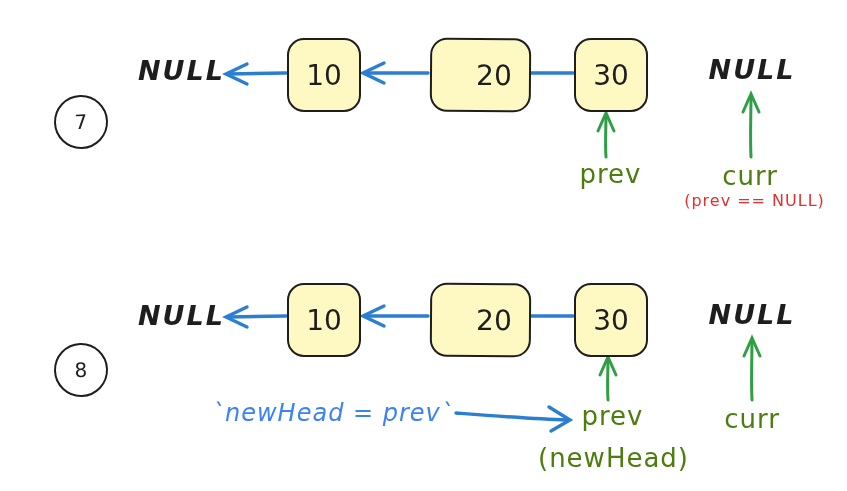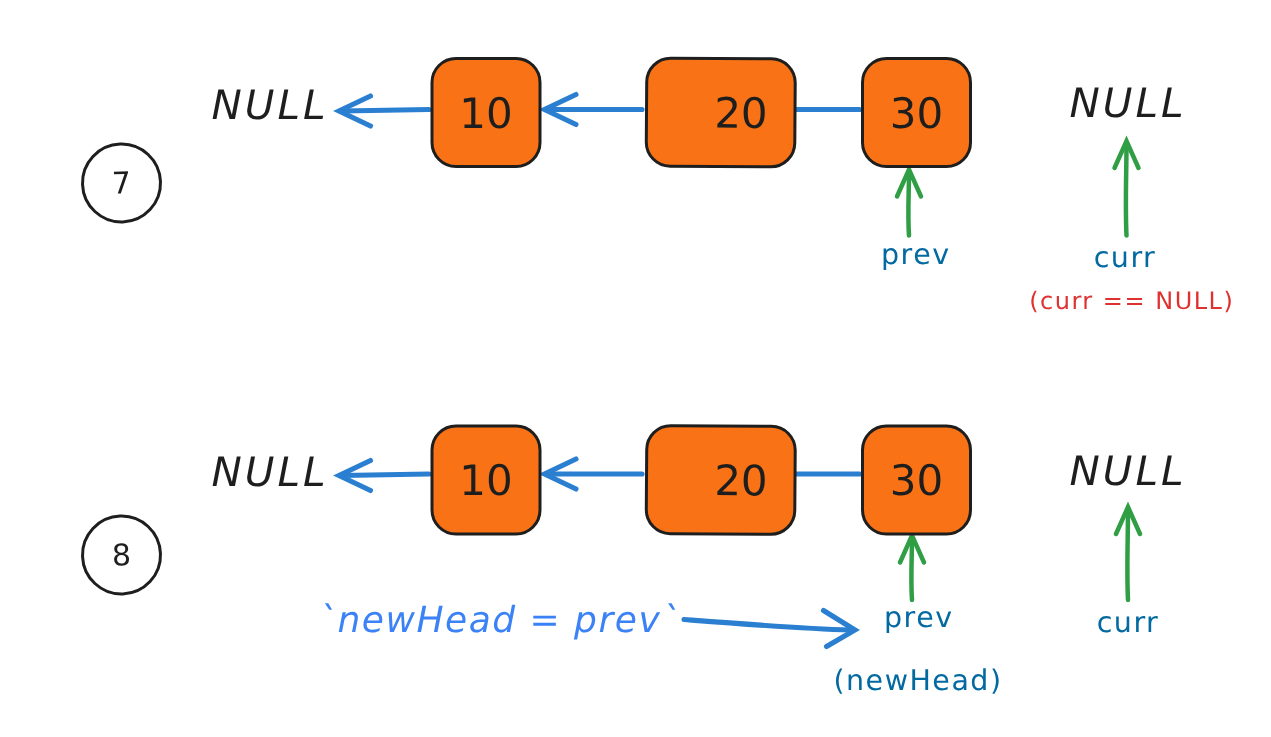--- a/index.html
+++ b/index.html
@@ -22,33 +22,33 @@
     font-size:20px;
     background:#fff;
     transform:rotate(-2deg);
   }
   .node{
     width:70px;height:70px;
     border:2.6px solid #1e1e1e;
     border-radius:17px;
     display:flex;align-items:center;justify-content:center;
     font-size:28px;
-    background:#f97316;
+    background:#fef9c3;
   }
   .node.tilt{transform:rotate(.4deg);padding-left:27px;}
   .null-label{
     font-size:27px;
     font-style:italic;
-    font-weight:400;
+    font-weight:700;
     letter-spacing:2px;
     white-space:nowrap;
   }
   .green-label{
-    color:#0369a1;
-    font-size:19px;
+    color:#4d7c0f;
+    font-size:26px;
     white-space:nowrap;
     letter-spacing:1px;
   }
   .red-note{
     color:#e03131;
     font-size:16px;
     white-space:nowrap;
     letter-spacing:1px;
   }
   .blue-note{
@@ -140,21 +140,21 @@
   <div class="abs node" style="left:574px;top:38px;">
     <span>30</span>
   </div>
 
   <div class="abs null-label center" style="left:706px;top:54px;width:92px;">NULL</div>
 
   <div class="abs green-label center" style="left:578px;top:159px;width:65px;">prev</div>
 
   <div class="abs green-label center" style="left:720px;top:161px;width:60px;">curr</div>
 
-  <div class="abs red-note center" style="left:672px;top:191px;width:165px;">(curr == NULL)</div>
+  <div class="abs red-note center" style="left:672px;top:191px;width:165px;">(prev == NULL)</div>
 
   <div class="abs badge" style="left:54px;top:343px;">
     <span>8</span>
   </div>
 
   <div class="abs null-label center" style="left:138px;top:300px;width:84px;">NULL</div>
 
   <div class="abs node" style="left:287px;top:283px;">
     <span>10</span>
   </div>

